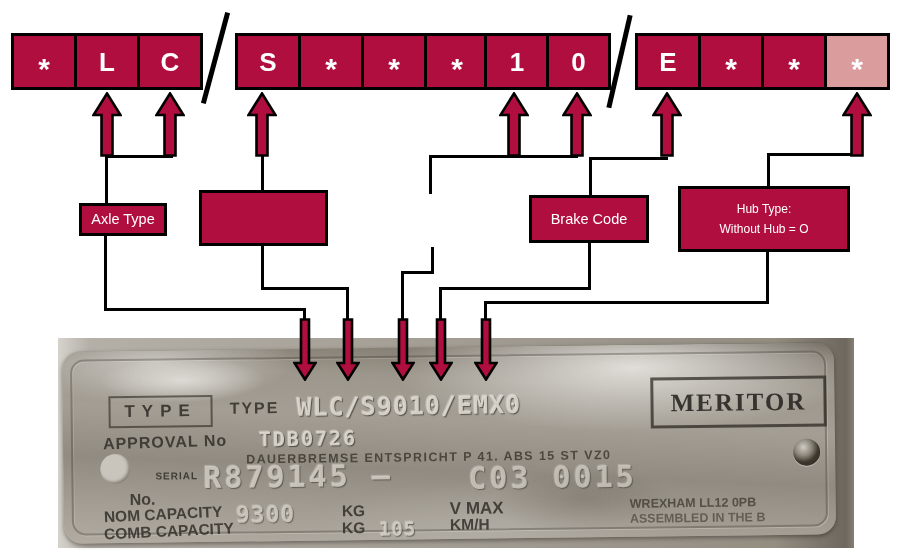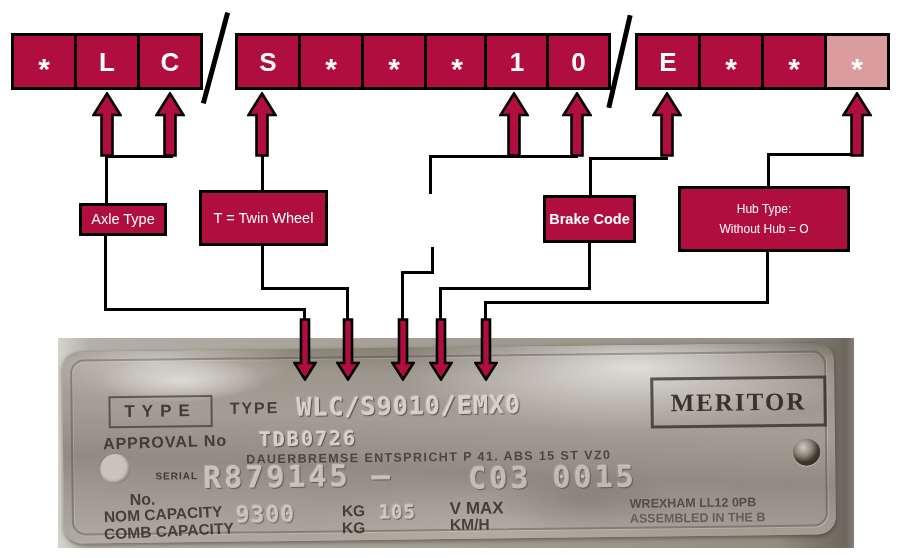--- a/index.html
+++ b/index.html
@@ -179,23 +179,22 @@
   <div class="ln" style="left:439px;top:287px;width:3px;height:34px;"></div>
 
   <div class="ln" style="left:766px;top:252px;width:3px;height:52px;"></div>
   <div class="ln" style="left:484px;top:301px;width:285px;height:3px;"></div>
   <div class="ln" style="left:484px;top:301px;width:3px;height:20px;"></div>
 
   <div class="lbl" style="left:65px;top:203px;width:88px;height:33px;margin-left:14px;">
     <span>Axle Type</span>
   </div>
   <div class="lbl" style="left:199px;top:190px;width:129px;height:56px;">
-    <span>T = Twin Wheel</span>
-  </div>
-  <div class="lbl" style="left:543px;top:195px;width:93px;height:48px;font-weight:bold;">
+  </div>
+  <div class="lbl" style="left:529px;top:195px;width:120px;height:48px;">
     <span>Brake Code</span>
   </div>
   <div class="lbl small" style="left:678px;top:186px;width:172px;height:66px;">
     <span>Hub Type:</span>
     <span>Without Hub = O</span>
   </div>
 
   <div class="photo">
     <div class="plate">
       <div class="shine"></div>
@@ -228,21 +227,21 @@
       <div class="stamp" style="left:140px;top:110px;font-size:30px;letter-spacing:3px;opacity:.8;">R879145 —</div>
       <div class="stamp" style="left:405px;top:114px;font-size:30px;letter-spacing:3px;opacity:.72;">C03 0015</div>
 
       <div class="pt" style="left:40px;top:155px;font-size:15.5px;transform:rotate(-2deg);">NOM CAPACITY</div>
       <div class="stamp" style="left:172px;top:152px;font-size:23px;letter-spacing:1px;opacity:.75;">9300</div>
       <div class="pt" style="left:278px;top:154px;font-size:15.5px;">KG</div>
       <div class="pt" style="left:386px;top:152px;font-size:17px;">V MAX</div>
 
       <div class="pt" style="left:40px;top:172px;font-size:15.5px;transform:rotate(-2deg);">COMB CAPACITY</div>
       <div class="pt" style="left:278px;top:171px;font-size:15.5px;">KG</div>
-      <div class="stamp" style="left:315px;top:153px;font-size:19px;letter-spacing:1px;opacity:.8;">105</div>
+      <div class="stamp" style="left:315px;top:170px;font-size:19px;letter-spacing:1px;opacity:.8;">105</div>
       <div class="pt" style="left:386px;top:169px;font-size:15.5px;">KM/H</div>
 
       <div class="pt" style="left:566px;top:152px;font-size:12.5px;color:#3c382f;opacity:.75;">WREXHAM LL12 0PB</div>
       <div class="pt" style="left:566px;top:167px;font-size:12.5px;color:#3c382f;opacity:.6;">ASSEMBLED IN THE B</div>
 
       <div class="hole holeL"></div>
       <div class="hole holeR"></div>
     </div>
   </div>
 

